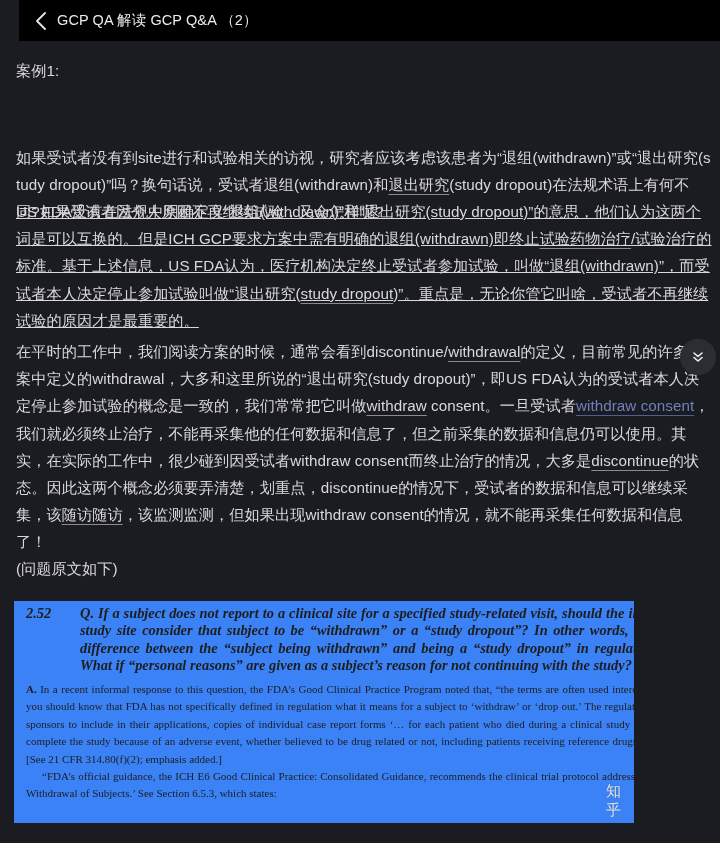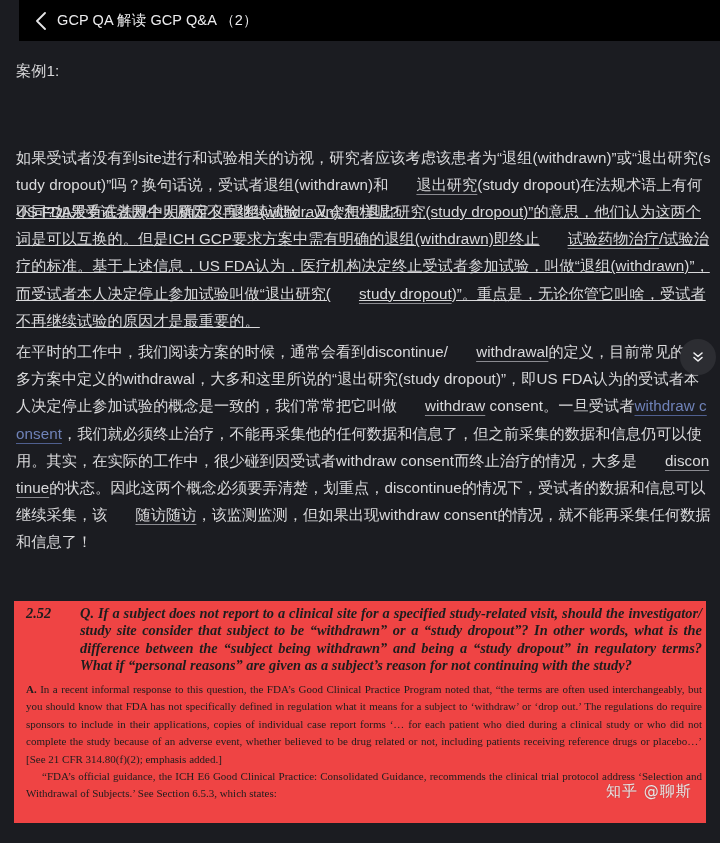--- a/index.html
+++ b/index.html
@@ -26,32 +26,32 @@
   .para {
     font-size: 15.2px; line-height: 27.2px; color: #d9d9db; letter-spacing: 0.05px;
     word-break: break-all;
   }
   .p0 { position: absolute; left: 16px; top: 16px; width: 690px; }
   .p1 { position: absolute; left: 16px; top: 103px; width: 696px; }
   .p2 { position: absolute; left: 16px; top: 157px; width: 696px; text-decoration: underline; }
   .p3 { position: absolute; left: 16px; top: 297px; width: 696px; }
   .p4 { position: absolute; left: 16px; top: 514px; width: 690px; }
 
-  .ul { text-decoration: underline; text-decoration-color: #8a8a90; text-underline-offset: 4px; text-decoration-thickness: 1px; margin-left: 28px; }
+  .ul { text-decoration: underline; text-decoration-color: #8a8a90; text-underline-offset: 4px; text-decoration-thickness: 1px; }
   .link { color: #6f82b8; text-decoration: underline; text-decoration-color: #4f5f8f; text-underline-offset: 4px; text-align: center; }
 
   .scroll-btn {
     position: absolute; left: 680px; top: 339px; width: 36px; height: 36px; border-radius: 50%;
     background: #2c2d32; display: flex; align-items: center; justify-content: center; cursor: pointer;
   }
   .scroll-btn svg { width: 12px; height: 12px; }
 
   .doc-image {
-    position: absolute; left: 14px; top: 601px; width: 692px; height: 222px;
-    background: #ef4444; color: #1d1d1d; overflow: hidden;
+    position: absolute; left: 14px; top: 601px; width: 620px; height: 222px;
+    background: #3b82f6; color: #1d1d1d; overflow: hidden;
     font-family: "Liberation Serif", "DejaVu Serif", serif;
   }
   .q-row { position: absolute; left: 12px; top: 4px; width: 676px; display: flex; }
   .q-num { width: 54px; font-weight: bold; font-style: italic; font-size: 14.4px; line-height: 17.4px; }
   .q-text { flex: 1; font-weight: bold; font-style: italic; font-size: 14.4px; line-height: 17.4px; text-align: justify; }
   .a-text {
     position: absolute; left: 12px; top: 80px; width: 676px;
     font-size: 11px; line-height: 17.4px; text-align: justify;
   }
   .a-text .lbl { font-weight: bold; }
@@ -77,20 +77,21 @@
 
 <div class="content">
   <div class="para p0">案例1:</div>
 
   <div class="para p1"><span>如果受试者没有到site进行和试验相关的访视，研究者应该考虑该患者为“退组(withdrawn)”或“退出研究(study dropout)”吗？换句话说，受试者退组(withdrawn)和</span><span class="ul">退出研究</span><span>(study dropout)在法规术语上有何不同?如果受试者因个人原因不再继续试验，又会怎样呢?</span></div>
 
   <div class="para p2"><span>US FDA没有在法规中明确定义“退组(withdrawn)”和“退出研究(study dropout)”的意思，他们认为这两个词是可以互换的。但是ICH GCP要求方案中需有明确的退组(withdrawn)即终止</span><span class="ul">试验药物治疗</span><span>/试验治疗的标准。基于上述信息，US FDA认为，医疗机构决定终止受试者参加试验，叫做“退组(withdrawn)”，而受试者本人决定停止参加试验叫做“退出研究(</span><span class="ul">study dropout</span><span>)”。重点是，无论你管它叫啥，受试者不再继续试验的原因才是最重要的。</span></div>
 
   <div class="para p3"><span>在平时的工作中，我们阅读方案的时候，通常会看到discontinue/</span><span class="ul">withdrawal</span><span>的定义，目前常见的许多方案中定义的withdrawal，大多和这里所说的“退出研究(study dropout)”，即US FDA认为的受试者本人决定停止参加试验的概念是一致的，我们常常把它叫做</span><span class="ul">withdraw</span><span> consent。一旦受试者</span><span class="link">withdraw consent</span><span>，我们就必须终止治疗，不能再采集他的任何数据和信息了，但之前采集的数据和信息仍可以使用。其实，在实际的工作中，很少碰到因受试者withdraw consent而终止治疗的情况，大多是</span><span class="ul">discontinue</span><span>的状态。因此这两个概念必须要弄清楚，划重点，discontinue的情况下，受试者的数据和信息可以继续采集，该</span><span class="ul">随访随访</span><span>，该监测监测，但如果出现withdraw consent的情况，就不能再采集任何数据和信息了！</span></div>
 
+  <div class="para p4">(问题原文如下)</div>
 </div>
 
 <div class="scroll-btn">
   <svg viewBox="0 0 12 12">
       <path d="M2 2 L6 5.5 L10 2 M2 6.5 L6 10 L10 6.5" fill="none" stroke="#f0f0f2" stroke-width="1.6" stroke-linecap="round" stroke-linejoin="round"></path>
     </svg>
 </div>
 
 <div class="doc-image">
   <div class="q-row">

